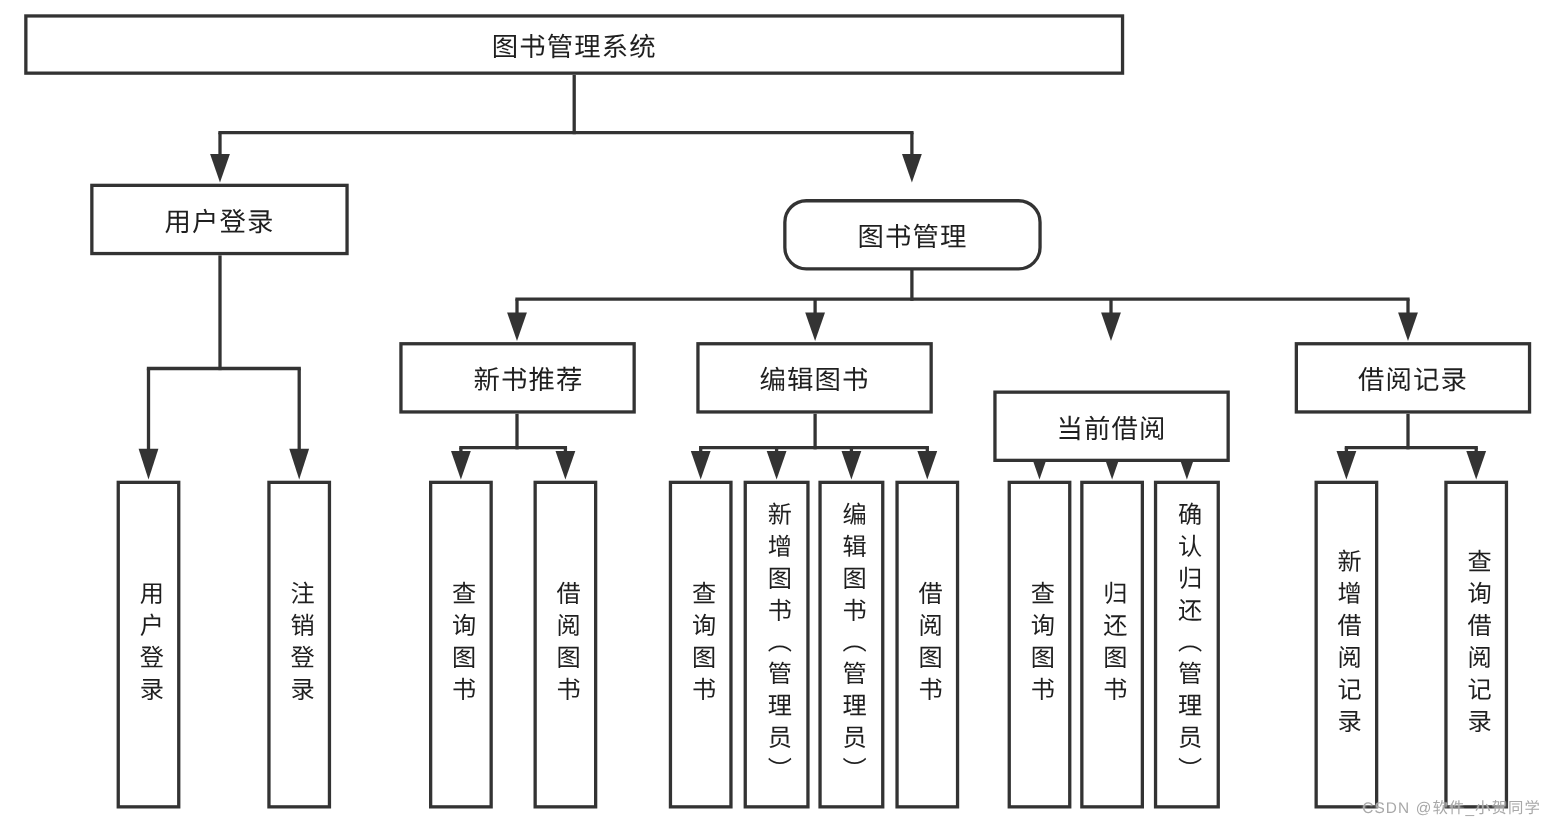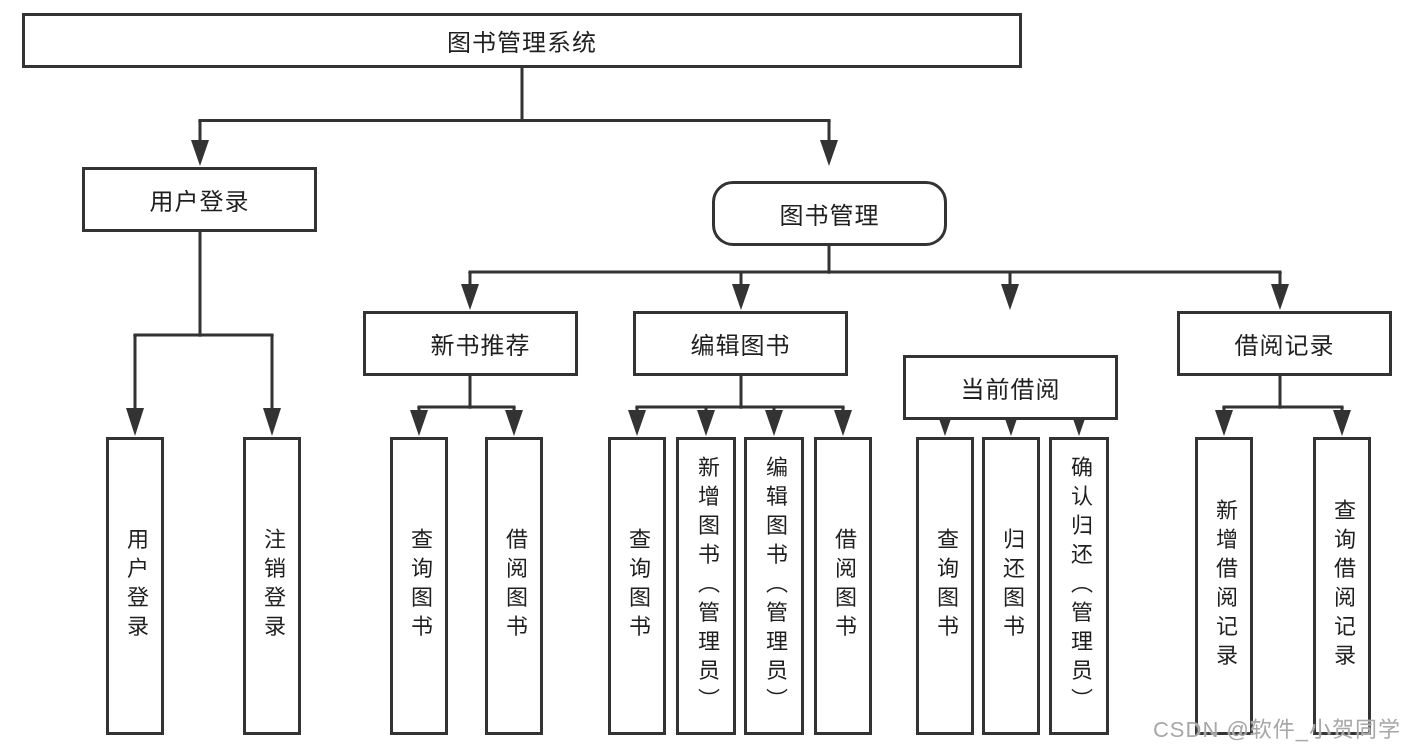--- a/index.html
+++ b/index.html
@@ -47,21 +47,21 @@
     font-size: 22px;
     letter-spacing: 7px;
     color: #1f1f1f;
     line-height: 1;
   }
   #watermark {
     position: absolute;
     right: 4px;
     bottom: 4px;
     z-index: 3;
-    font-size: 22px;
+    font-size: 14px;
     color: #a8a8a8;
     text-shadow: 0 1px 2px rgba(255,255,255,0.9);
     letter-spacing: 1px;
     white-space: nowrap;
   }
 </style>
 </head>
 <body>
 
 <div id="canvas">

